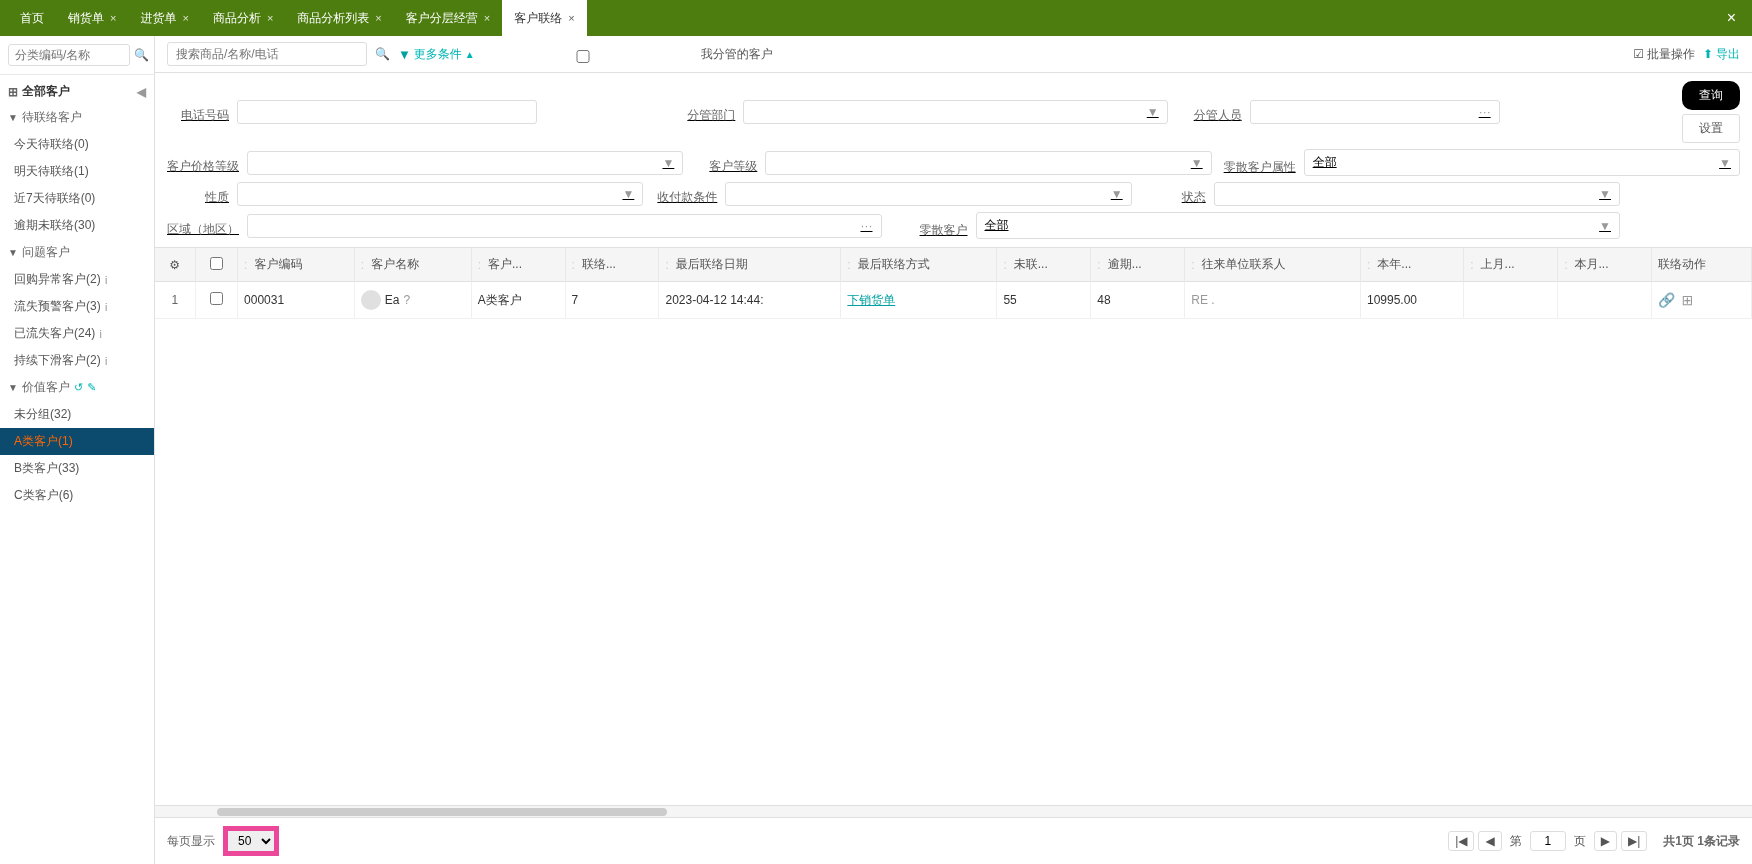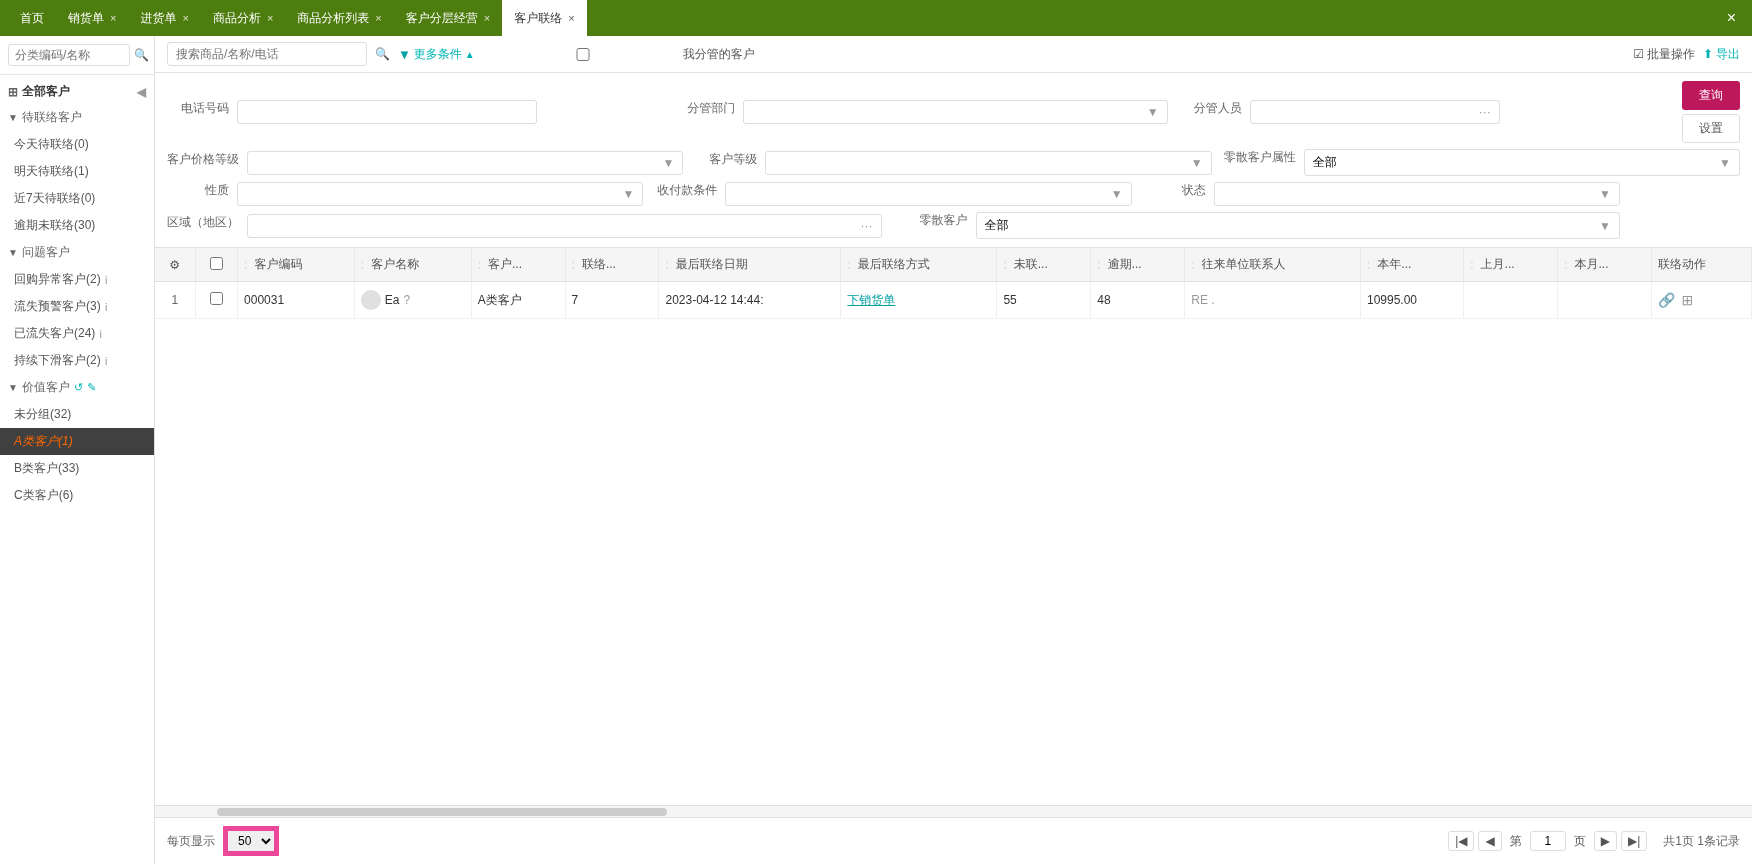--- a/index.html
+++ b/index.html
@@ -102,23 +102,22 @@
       font-size: 10px;
     }
     .sidebar-item {
       padding: 5px 8px 5px 14px;
       color: #555;
       cursor: pointer;
       display: flex;
       align-items: center;
     }
     .sidebar-item.active {
-      background: #404040;
+      background: #0c4a6e;
       color: #ff6600;
-      font-style: italic;
     }
 
     
     .content-area {
       flex: 1;
       display: flex;
       flex-direction: column;
       overflow: hidden;
     }
 
@@ -145,22 +144,22 @@
     }
     .filter-more {
       color: #00b5b5;
       cursor: pointer;
       display: flex;
       align-items: center;
       gap: 3px;
     }
     .filter-checkbox-label {
       display: flex;
-      align-items: center;
-      gap: 0;
+      align-items: flex-end;
+      gap: 18px;
       color: #555;
       cursor: pointer;
     }
     .toolbar-right {
       margin-left: auto;
       display: flex;
       align-items: center;
       gap: 8px;
     }
     .toolbar-btn {
@@ -185,23 +184,24 @@
       display: flex;
       align-items: center;
       margin-bottom: 6px;
       gap: 0;
     }
     .adv-filter-row:last-child {
       margin-bottom: 0;
     }
     .filter-field {
       display: flex;
-      align-items: flex-start;
+      align-items: flex-end;
       flex: 1;
       min-width: 0;
+      text-decoration: underline;
     }
     .filter-label {
       color: #666;
       white-space: nowrap;
       min-width: 70px;
       text-align: right;
       padding-right: 8px;
     }
     .filter-input {
       flex: 1;
@@ -237,24 +237,24 @@
     .filter-divider {
       width: 12px;
     }
     .action-btns {
       display: flex;
       flex-direction: column;
       gap: 4px;
       margin-left: 8px;
     }
     .btn-query {
-      background: #be185d;
+      background: #000000;
       color: white;
       border: none;
-      border-radius: 3px;
+      border-radius: 10px;
       padding: 6px 16px;
       cursor: pointer;
       font-size: 12px;
     }
     .btn-settings {
       background: white;
       color: #555;
       border: 1px solid #ddd;
       border-radius: 3px;
       padding: 5px 16px;
@@ -803,17 +803,17 @@
         <option>50</option>
       </select>
       <div class="pagination">
         <button class="page-btn">|◀</button>
         <button class="page-btn">◀</button>
         <span style="margin:0 4px;">第</span>
         <input class="page-input" type="text" value="1" style="">
         <span style="margin:0 4px;">页</span>
         <button class="page-btn">▶</button>
         <button class="page-btn">▶|</button>
-        <span class="total-label" style="margin-left:12px;">共1页 1条记录</span>
+        <span class="total-label" style="margin-left:12px;font-weight:bold;">共1页 1条记录</span>
       </div>
     </div>
   </div>
 </div>
 
 </body></html>

